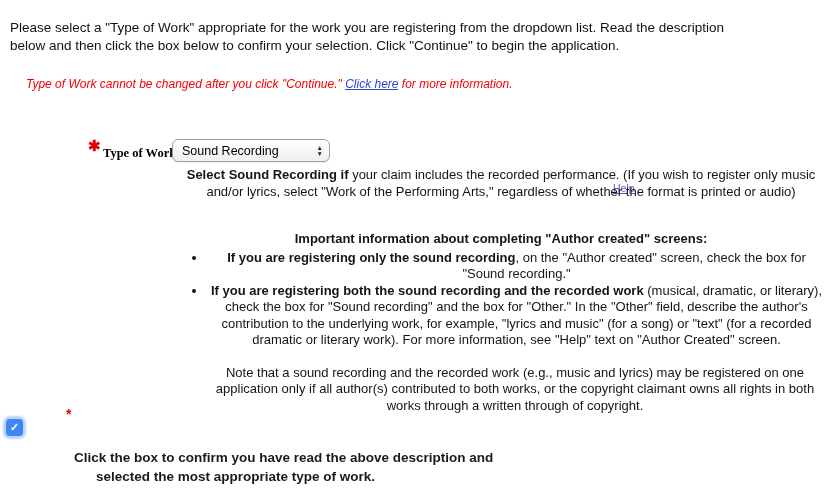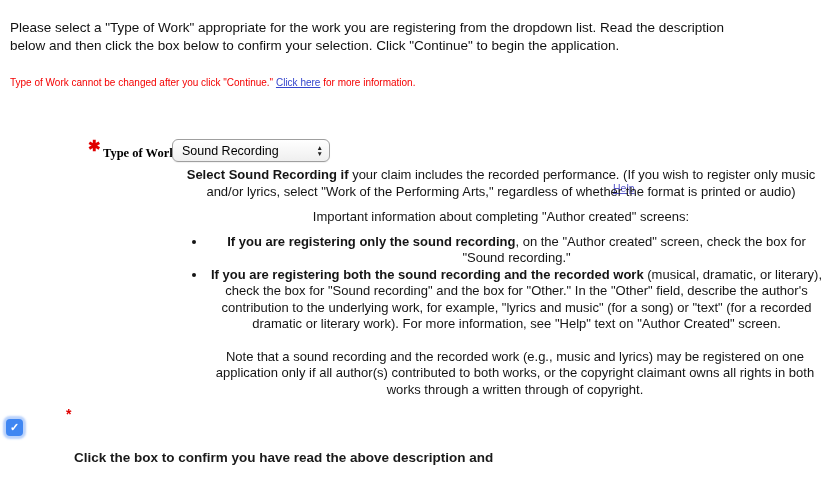--- a/index.html
+++ b/index.html
@@ -8,22 +8,22 @@
     font-family:"Liberation Sans", sans-serif;color:#111;
     overflow:hidden;
   }
   
   .intro{
     position:absolute;left:10px;top:5px;width:724px;
     font-size:13.5px;line-height:18px;
   }
   
   .warning{
-    position:absolute;left:10px;top:77px;width:800px;
-    font-size:10px;color:#f40000;white-space:nowrap;
+    position:absolute;left:26px;top:77px;width:800px;
+    font-size:12px;color:#f40000;white-space:nowrap;font-style:italic;
   }
   .warning a{color:#3344cc;text-decoration:underline;cursor:pointer;}
   
   .req1{
     position:absolute;left:88px;top:137px;
     color:#e00000;font-size:15px;font-weight:bold;
   }
   .tow-label{
     position:absolute;left:103px;top:146px;
     font-family:"Liberation Serif", serif;font-weight:bold;font-size:12.5px;color:#000;
@@ -43,22 +43,22 @@
   .help{
     position:absolute;left:613px;top:140px;
     font-size:10.5px;color:#5757c8;text-decoration:underline;cursor:pointer;margin-top:42px;
   }
   
   .desc{
     position:absolute;left:176px;top:167px;width:650px;
     font-size:13px;line-height:16.5px;color:#151515;text-align:center;
   }
   .desc p{margin:0;}
-  .desc .imp{margin-top:9px;}
-  .desc ul{margin:8px 0 0 0;padding-left:31px;}
+  .desc .imp{margin-top:31px;font-weight:bold;}
+  .desc ul{margin:2px 0 0 0;padding-left:31px;}
   .desc li{margin:0;padding:0;}
   .desc .note{margin:16px 0 0 29px;width:620px;}
   .u{}
   b{font-weight:bold;}
   
   .checkbox{
     position:absolute;left:6px;top:419px;width:17px;height:17px;
     border-radius:4px;background:#3f86f2;
     display:flex;align-items:center;justify-content:center;
     color:#fff;font-size:11px;font-weight:bold;cursor:pointer;
@@ -108,13 +108,14 @@
 
   <p class="note">Note that a sound recording and the recorded work (e.g., music and lyrics) may be registered on one application only if all author(s) contributed to both works, or the copyright claimant owns all rights in both works through a written through of copyright.</p>
 </div>
 
 <div class="checkbox" role="checkbox" aria-checked="true">
   <span>✓</span>
 </div>
 <span class="req2">*</span>
 <div class="confirm">
   <div>Click the box to confirm you have read the above description and</div>
+  <div class="l2">selected the most appropriate type of work.</div>
 </div>
 
 </body></html>

